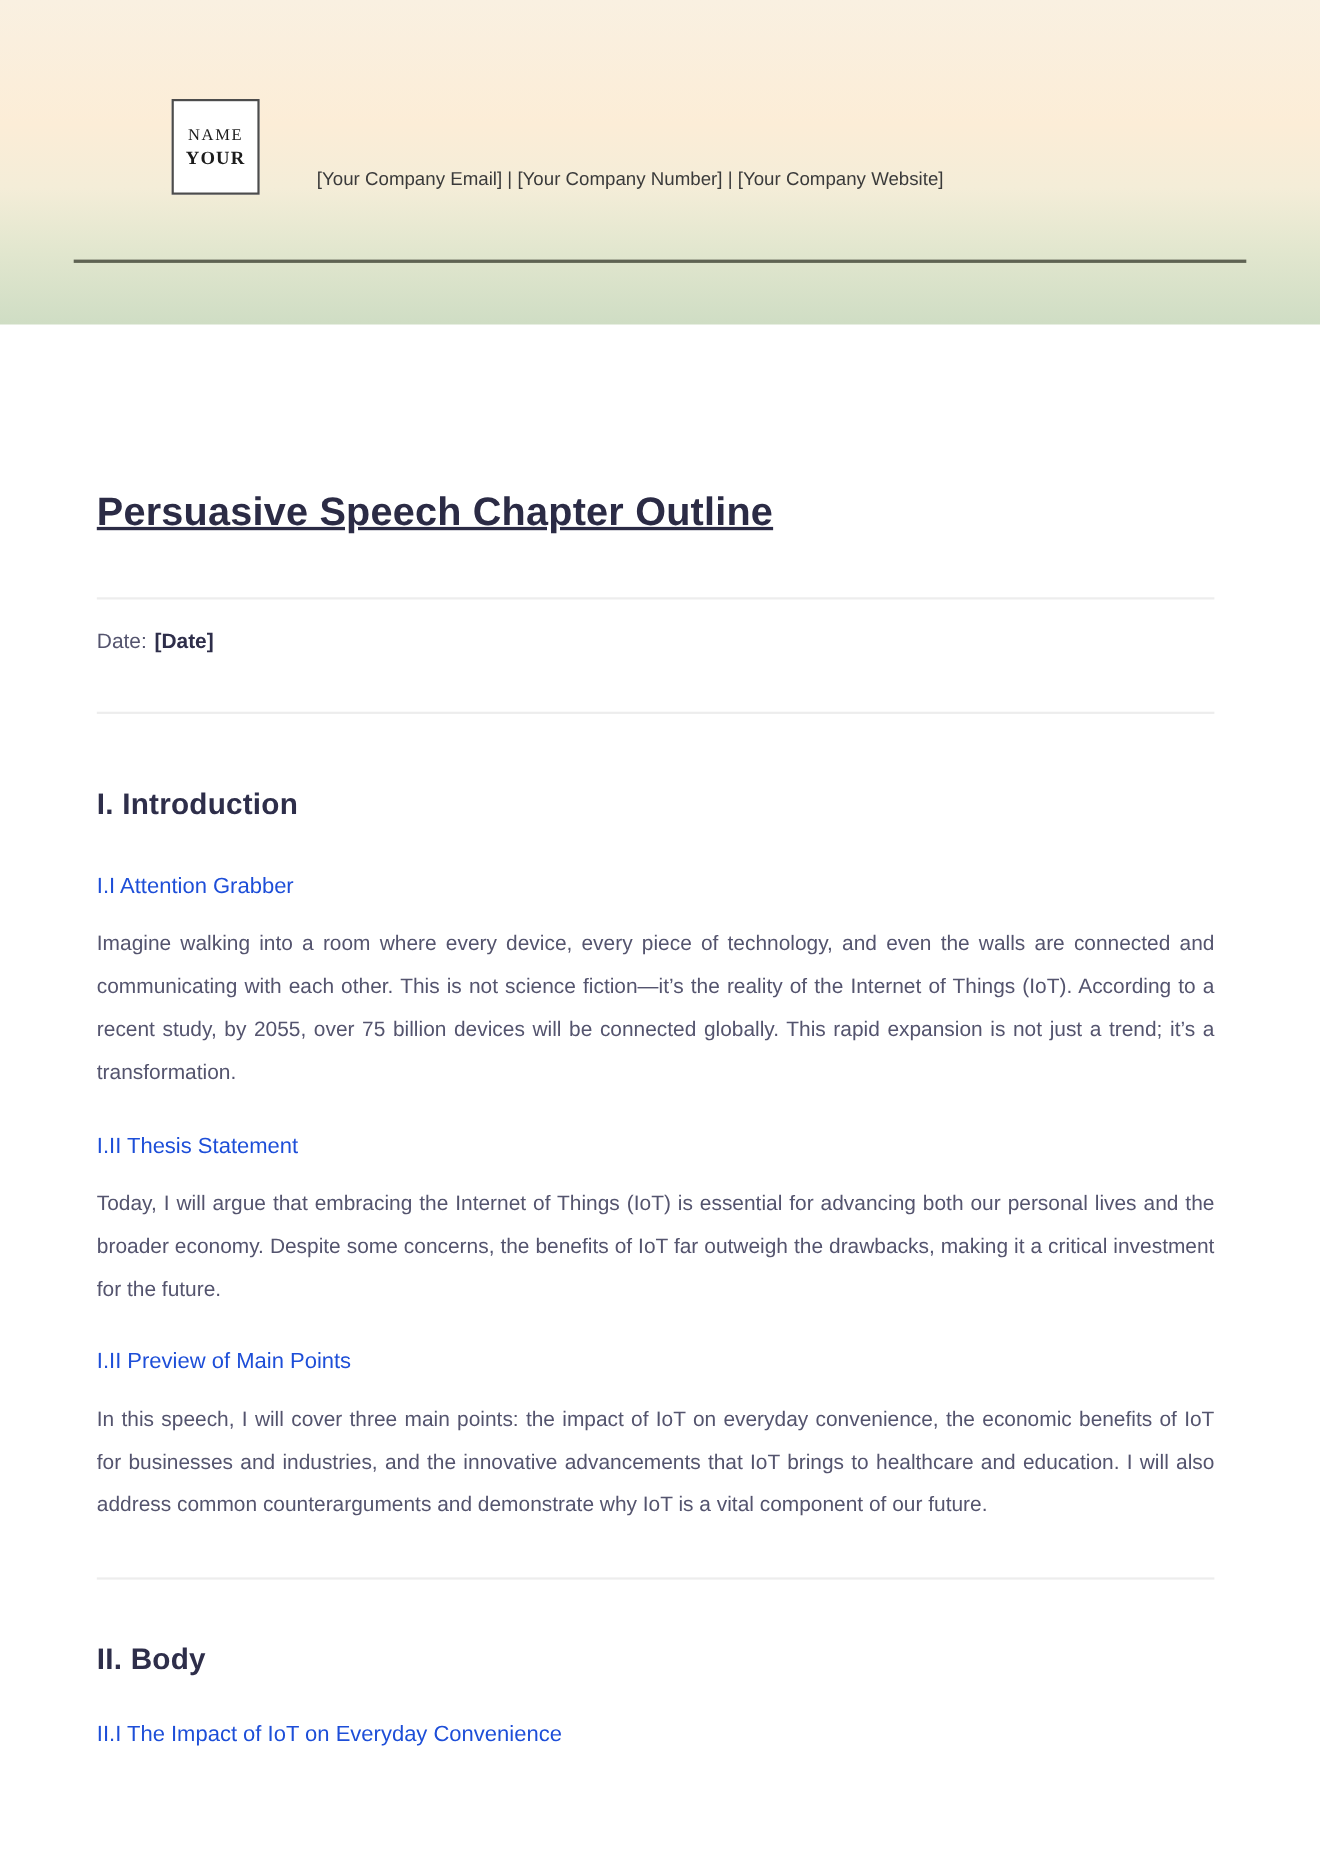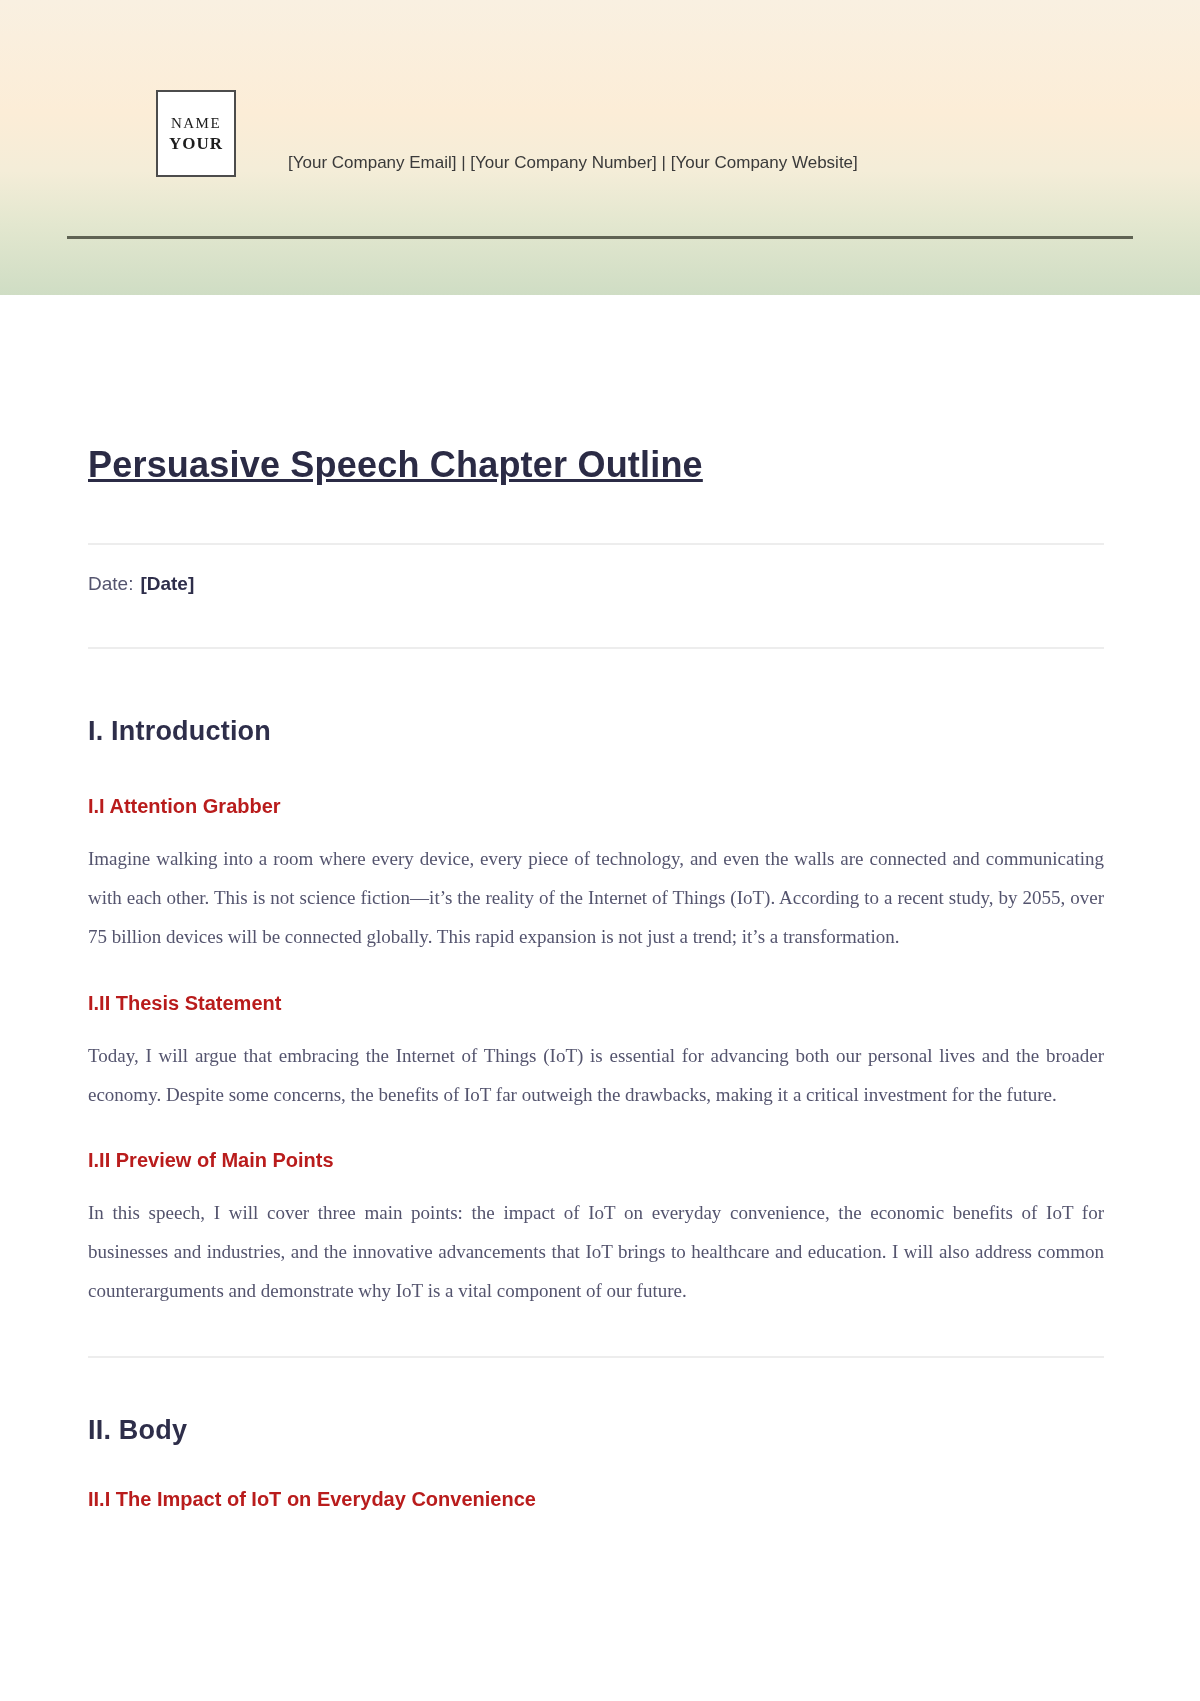--- a/index.html
+++ b/index.html
@@ -99,36 +99,35 @@
     font-weight: 700;
     color: #2e2e4a;
     letter-spacing: 0.2px;
   }
   .h-intro { margin-top: 66px; }
   .h-body  { margin-top: 56px; }
 
   .sub-heading {
     font-size: 20px;
     line-height: 27px;
-    font-weight: 700;
-    color: #b91c1c;
+    font-weight: 400;
+    color: #1d4ed8;
   }
   .sh-attention { margin-top: 46px; }
   .sh-thesis    { margin-top: 34px; }
   .sh-preview   { margin-top: 33px; }
   .sh-impact    { margin-top: 40px; }
 
   .body-para {
     margin-top: 19px;
     font-size: 19px;
     line-height: 39px;
     color: #54546e;
     text-align: justify;
     text-align-last: left;
-    font-family: Liberation Serif, serif;
   }
 </style>
 </head>
 <body>
 
 <div class="page">
 
   <div class="header">
     <div class="logo-box">
       <span class="logo-line1">NAME</span>

